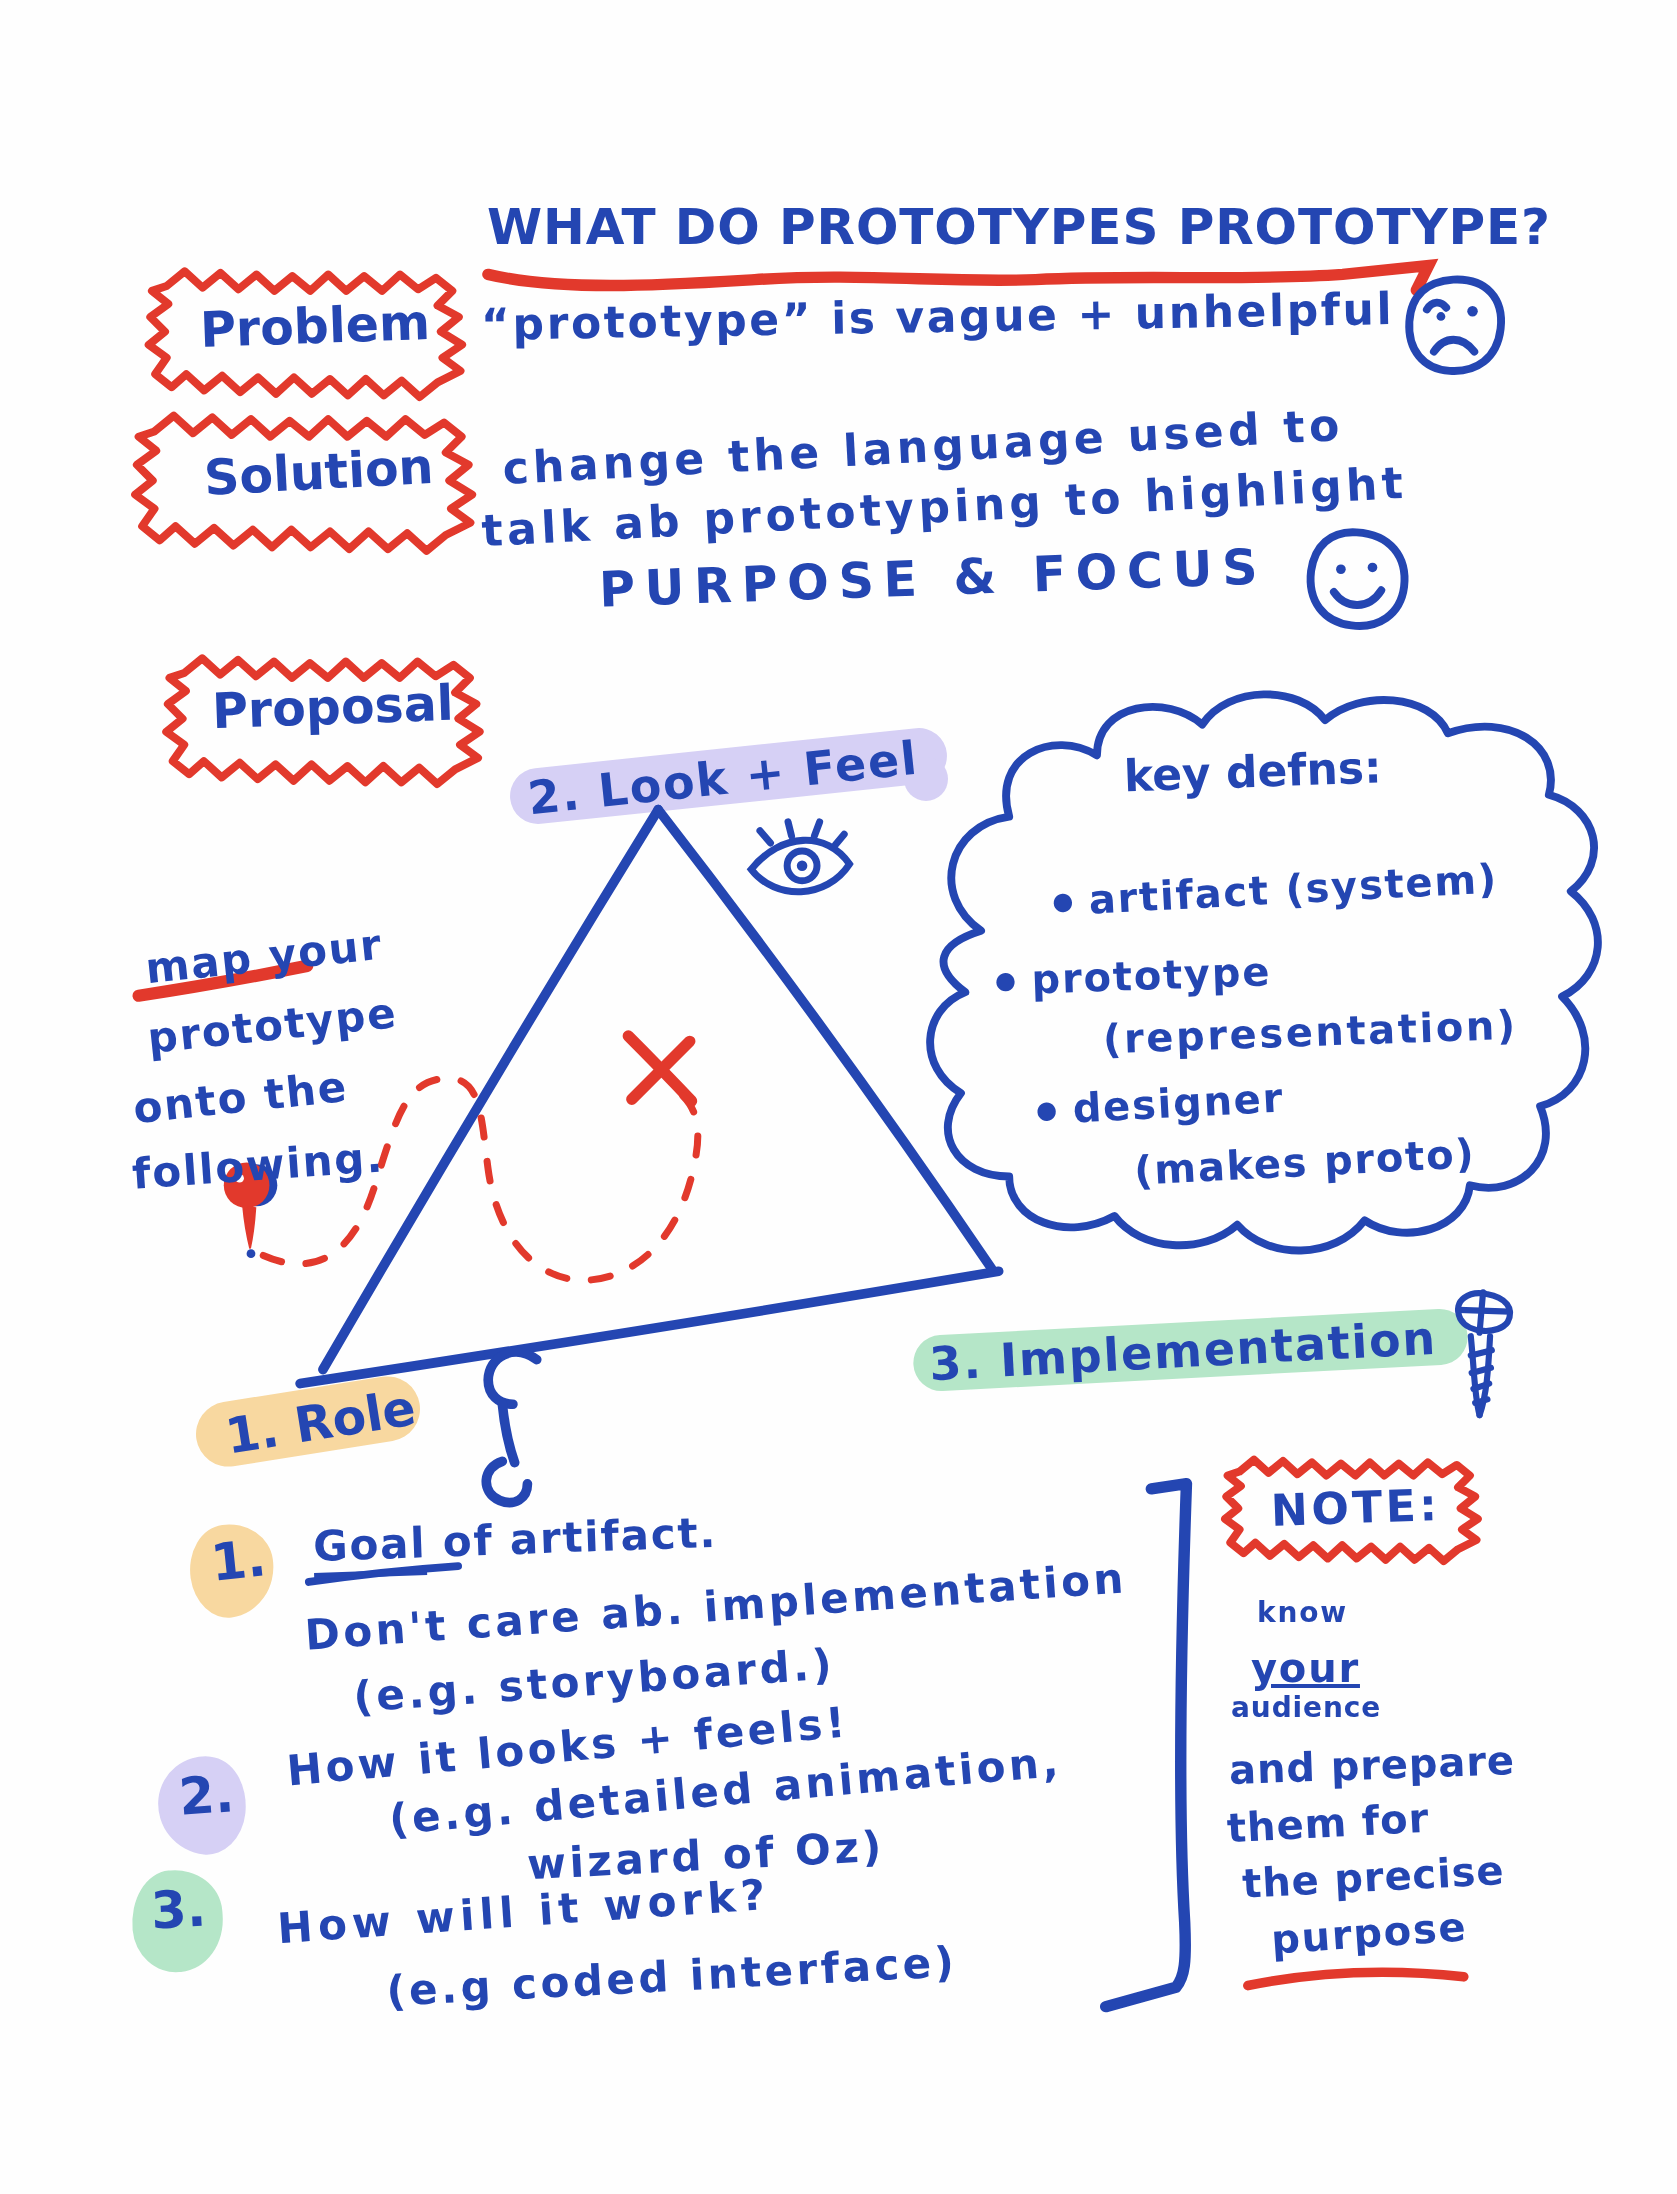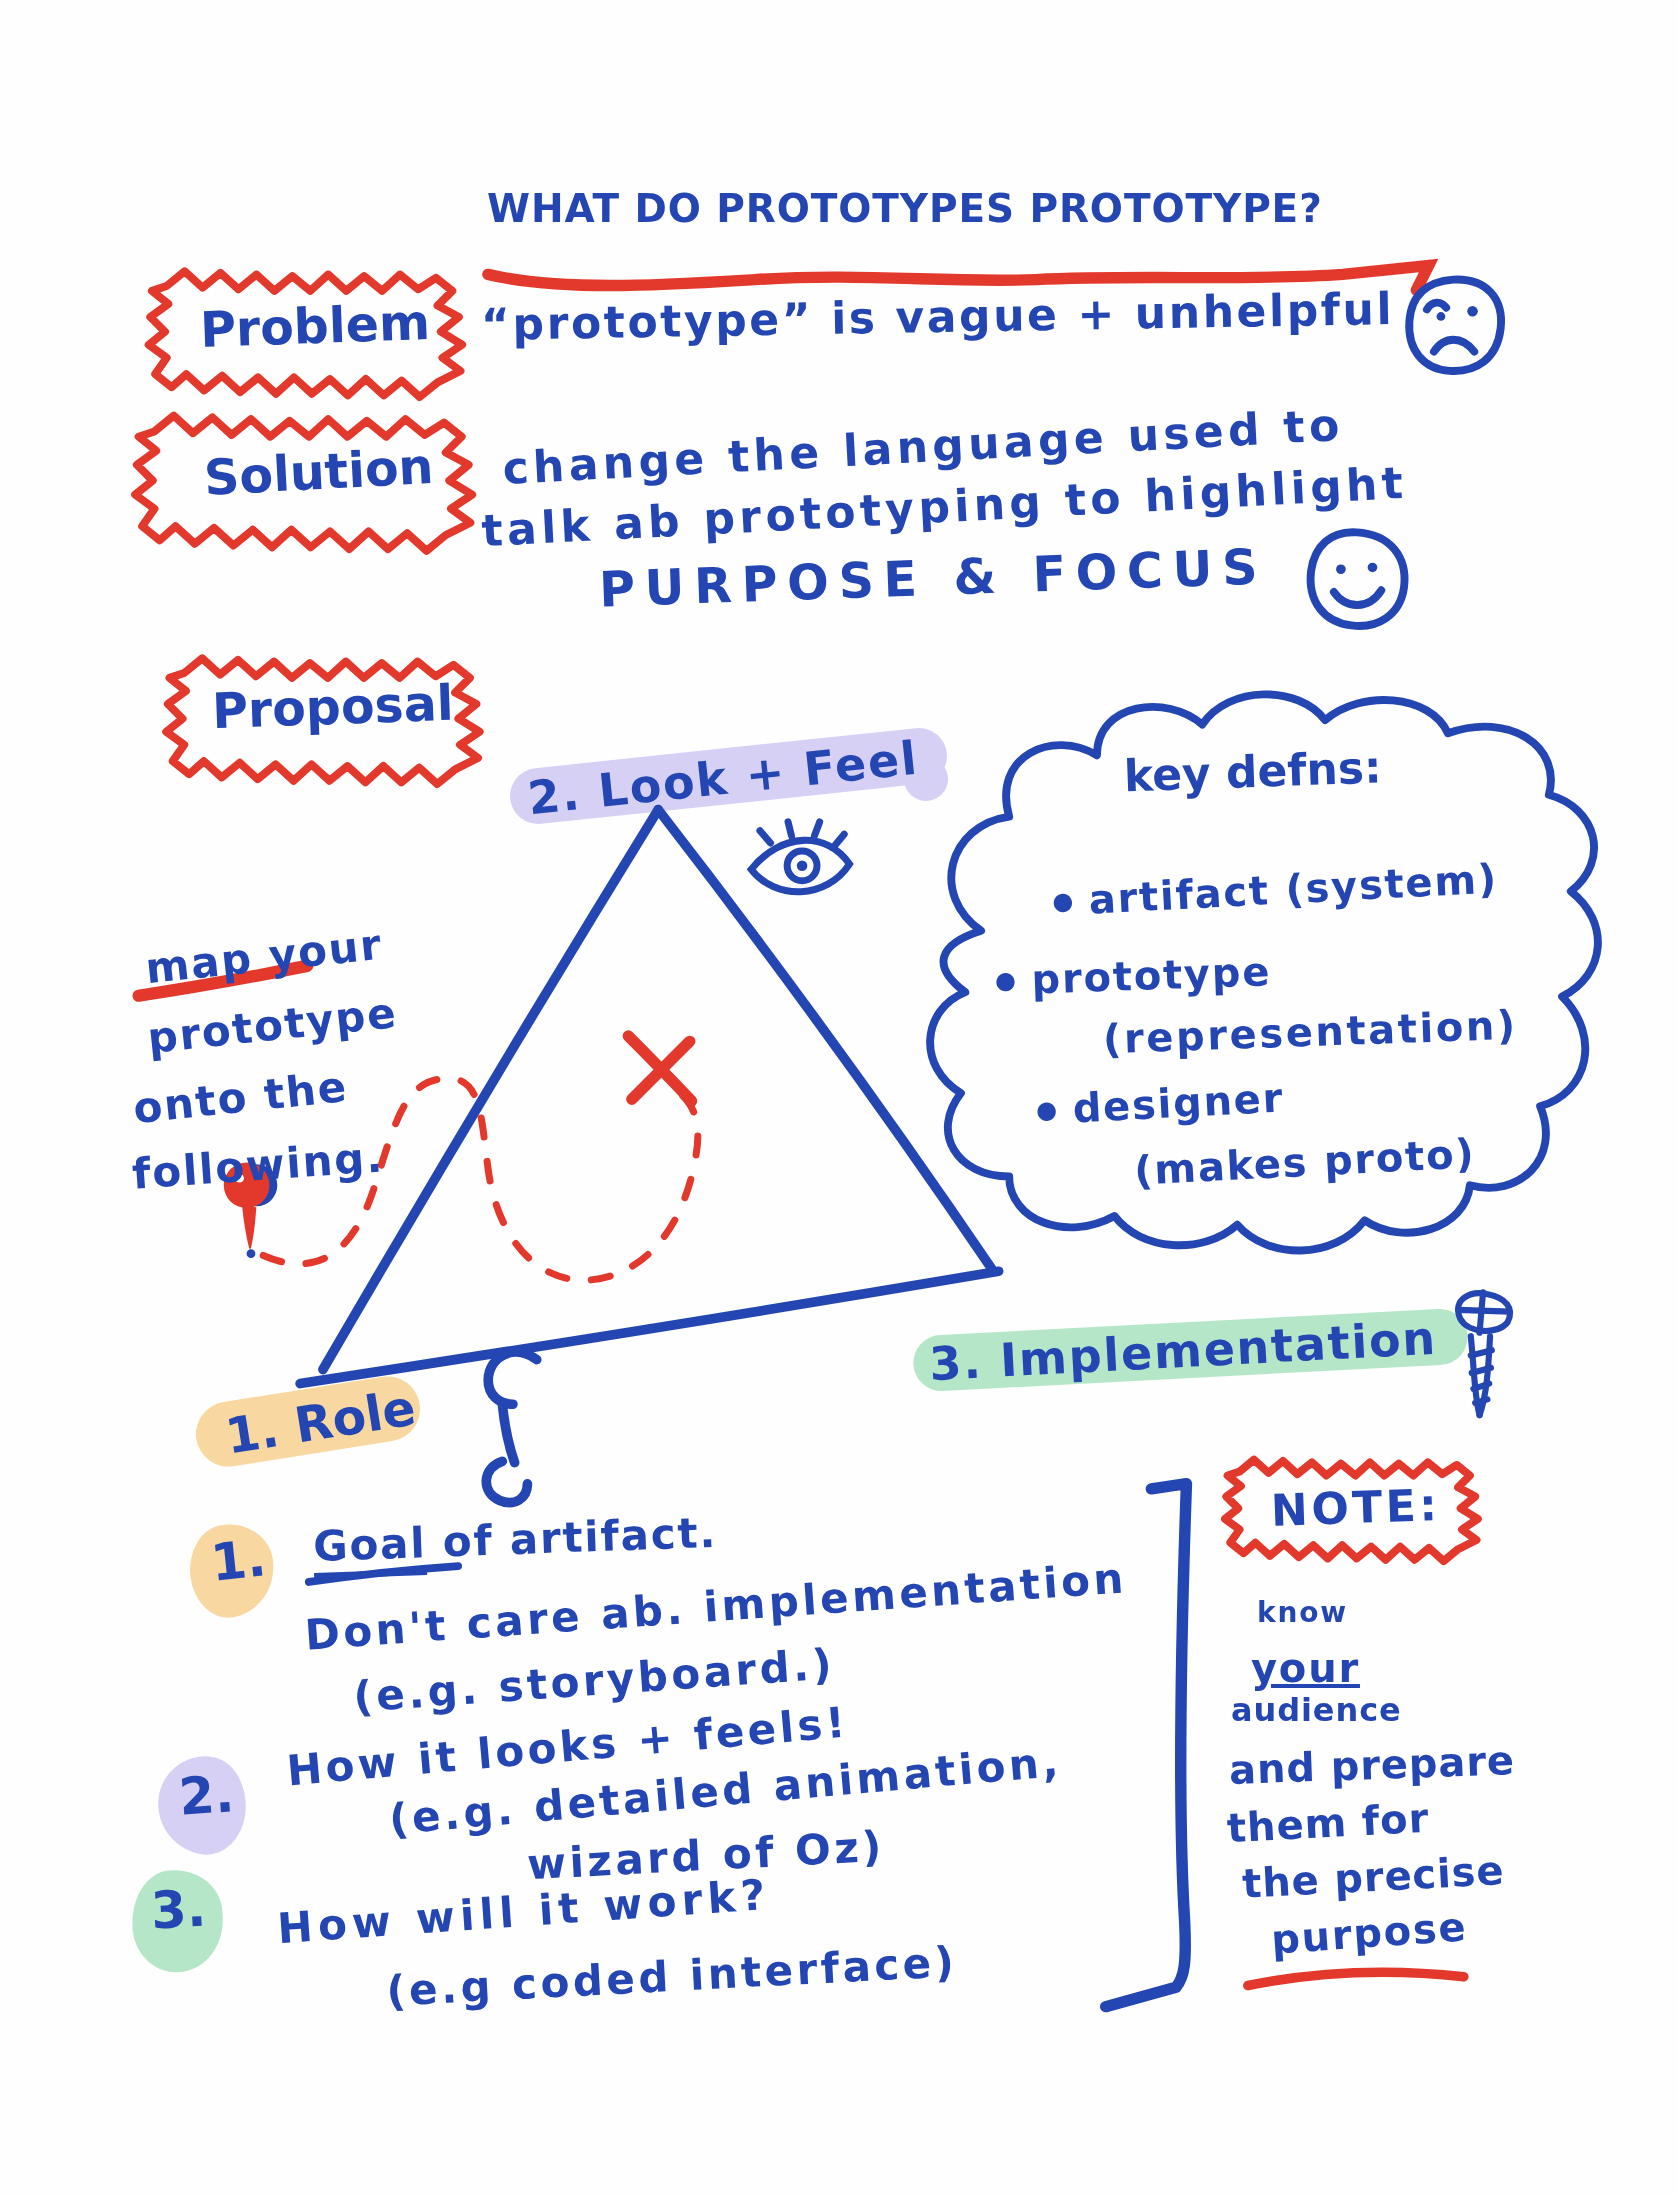--- a/index.html
+++ b/index.html
@@ -108,21 +108,21 @@
         <path d="M31,130 L45,126"></path>
     </g>
 
     <path d="M1312,1696 L1352,1690 C1346,1860 1342,2060 1350,2190 C1352,2235 1350,2252 1340,2264 L1260,2286" fill="none" stroke="#2446b2" stroke-width="13" stroke-linecap="round" stroke-linejoin="round"></path>
 
     <path d="M352,1802 Q436,1790 522,1784" fill="none" stroke="#2446b2" stroke-width="9" stroke-linecap="round"></path>
 
     <path d="M1422,2262 Q1540,2238 1668,2252" fill="none" stroke="#e2392c" stroke-width="11" stroke-linecap="round"></path>
   </svg>
 
-  <div class="hw" style="left:487px;top:186px;font-size:39px;letter-spacing:0.9px;">WHAT DO PROTOTYPES PROTOTYPE?</div>
+  <div class="hw" style="left:487px;top:198px;font-size:50px;letter-spacing:0.9px;">WHAT DO PROTOTYPES PROTOTYPE?</div>
 
   <div class="hw red-label" style="left:200px;top:298px;font-size:49px;transform:rotate(-2deg);">Problem</div>
   <div class="hw" style="left:481px;top:291px;font-size:44px;letter-spacing:2.6px;transform:rotate(-1deg);">“prototype” is vague + unhelpful</div>
 
   <div class="hw red-label" style="left:204px;top:444px;font-size:49px;transform:rotate(-3deg);">Solution</div>
   <div class="hw" style="left:502px;top:421px;font-size:44px;letter-spacing:4.4px;transform:rotate(-3deg);">change the language used to</div>
   <div class="hw" style="left:481px;top:481px;font-size:44px;letter-spacing:4.4px;transform:rotate(-3deg);">talk ab prototyping to highlight</div>
   <div class="hw" style="left:599px;top:550px;font-size:49px;letter-spacing:9.7px;transform:rotate(-2deg);">PURPOSE &amp; FOCUS</div>
 
   <div class="hw red-label" style="left:212px;top:679px;font-size:49px;transform:rotate(-2deg);">Proposal</div>
@@ -154,20 +154,20 @@
   <div class="hw" style="left:388px;top:1766px;font-size:42px;letter-spacing:3.5px;transform:rotate(-5deg);">(e.g. detailed animation,</div>
   <div class="hw" style="left:527px;top:1831px;font-size:42px;letter-spacing:3.5px;transform:rotate(-3deg);">wizard of Oz)</div>
 
   <div class="hw" style="left:151px;top:1880px;font-size:51px;transform:rotate(-3deg);">3.</div>
   <div class="hw" style="left:277px;top:1887px;font-size:42px;letter-spacing:5.3px;transform:rotate(-4deg);">How will it work?</div>
   <div class="hw" style="left:386px;top:1952px;font-size:42px;letter-spacing:3.5px;transform:rotate(-3deg);">(e.g coded interface)</div>
 
   <div class="hw red-label" style="left:1271px;top:1482px;font-size:44px;letter-spacing:3.5px;transform:rotate(-2deg);">NOTE:</div>
   <div class="hw" style="left:1257px;top:1596px;font-size:28px;letter-spacing:1.8px;">know</div>
   <div class="hw" style="left:1251px;top:1645px;font-size:40px;letter-spacing:1.8px;text-decoration:underline;">your</div>
-  <div class="hw" style="left:1231px;top:1691px;font-size:32px;letter-spacing:0.9px;text-align:right;">audience</div>
+  <div class="hw" style="left:1231px;top:1691px;font-size:28px;letter-spacing:0.9px;text-align:right;">audience</div>
   <div class="hw" style="left:1229px;top:1742px;font-size:40px;letter-spacing:0.9px;transform:rotate(-2deg);">and prepare</div>
   <div class="hw" style="left:1227px;top:1800px;font-size:40px;letter-spacing:0.9px;transform:rotate(-3deg);">them for</div>
   <div class="hw" style="left:1242px;top:1854px;font-size:40px;letter-spacing:0.9px;transform:rotate(-3deg);">the precise</div>
   <div class="hw" style="left:1271px;top:1910px;font-size:40px;letter-spacing:1.8px;transform:rotate(-4deg);">purpose</div>
 
 </div>
 
 
 </body></html>

